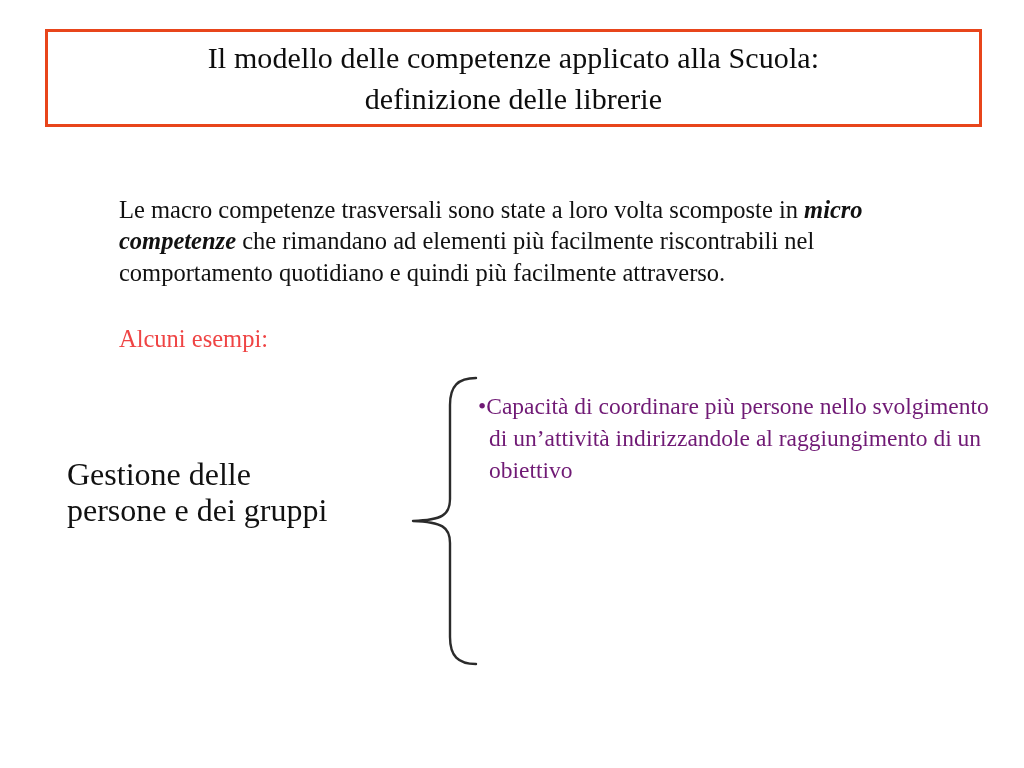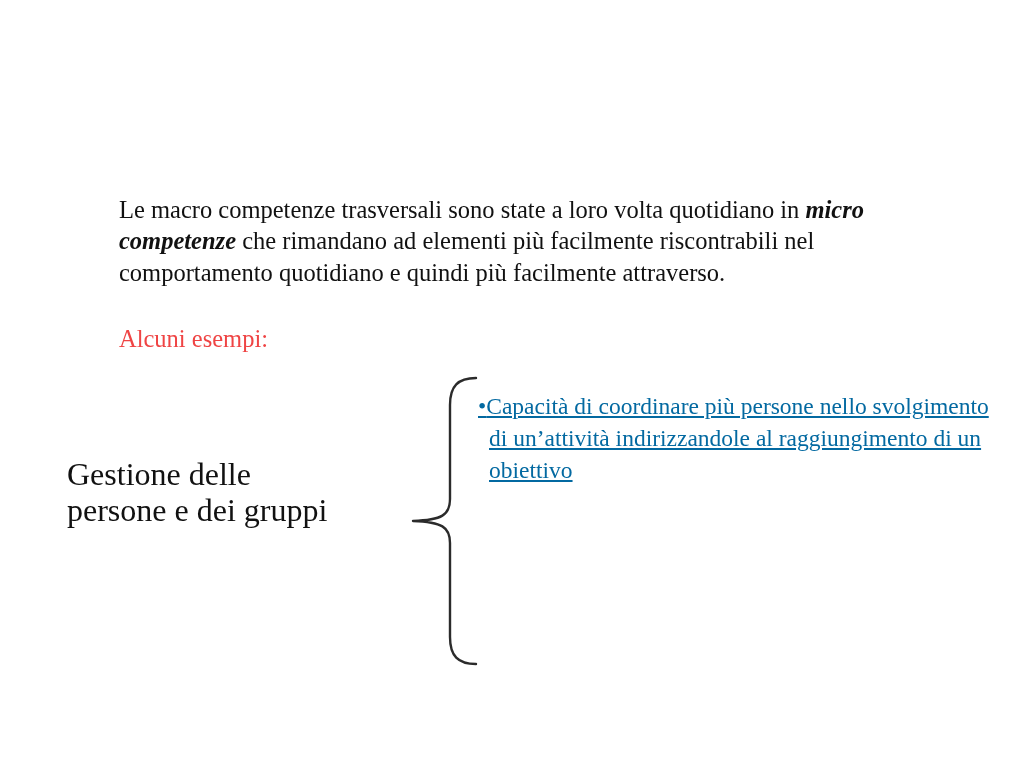--- a/index.html
+++ b/index.html
@@ -105,40 +105,43 @@
   
   #bullet-list {
     position: absolute;
     left: 478px;
     top: 390px;
     width: 512px;
   }
   .bullet-item {
     font-size: 23.5px;
     line-height: 32.2px;
-    color: #0369a1;
+    color: #701a75;
     text-indent: -11px;
     padding-left: 11px;
     margin-bottom: 20px;
-    text-decoration: underline;
   }
   .bullet-item:last-child {
     margin-bottom: 0;
   }
   .bullet-dot {
     font-size: 23.5px;
   }
 </style>
 </head>
 <body>
 
 <div id="slide">
 
+  <div id="title-box">
+    <div id="title-text">Il modello delle competenze applicato alla Scuola:
+definizione delle librerie</div>
+  </div>
 
-  <p id="intro-paragraph"><span>Le macro competenze trasversali sono state a loro volta quotidiano in </span><span class="bold-italic">micro competenze</span><span> che rimandano ad elementi più facilmente riscontrabili nel comportamento quotidiano e quindi più facilmente attraverso.</span></p>
+  <p id="intro-paragraph"><span>Le macro competenze trasversali sono state a loro volta scomposte in </span><span class="bold-italic">micro competenze</span><span> che rimandano ad elementi più facilmente riscontrabili nel comportamento quotidiano e quindi più facilmente attraverso.</span></p>
 
   <div id="examples-label">Alcuni esempi:</div>
 
   <div id="category-label">Gestione delle
 persone e dei gruppi</div>
 
   <div id="brace-wrap">
     <svg viewBox="0 0 80 292" xmlns="http://www.w3.org/2000/svg">
       <path d="M72 3
                C 54 3, 46 11, 46 30

